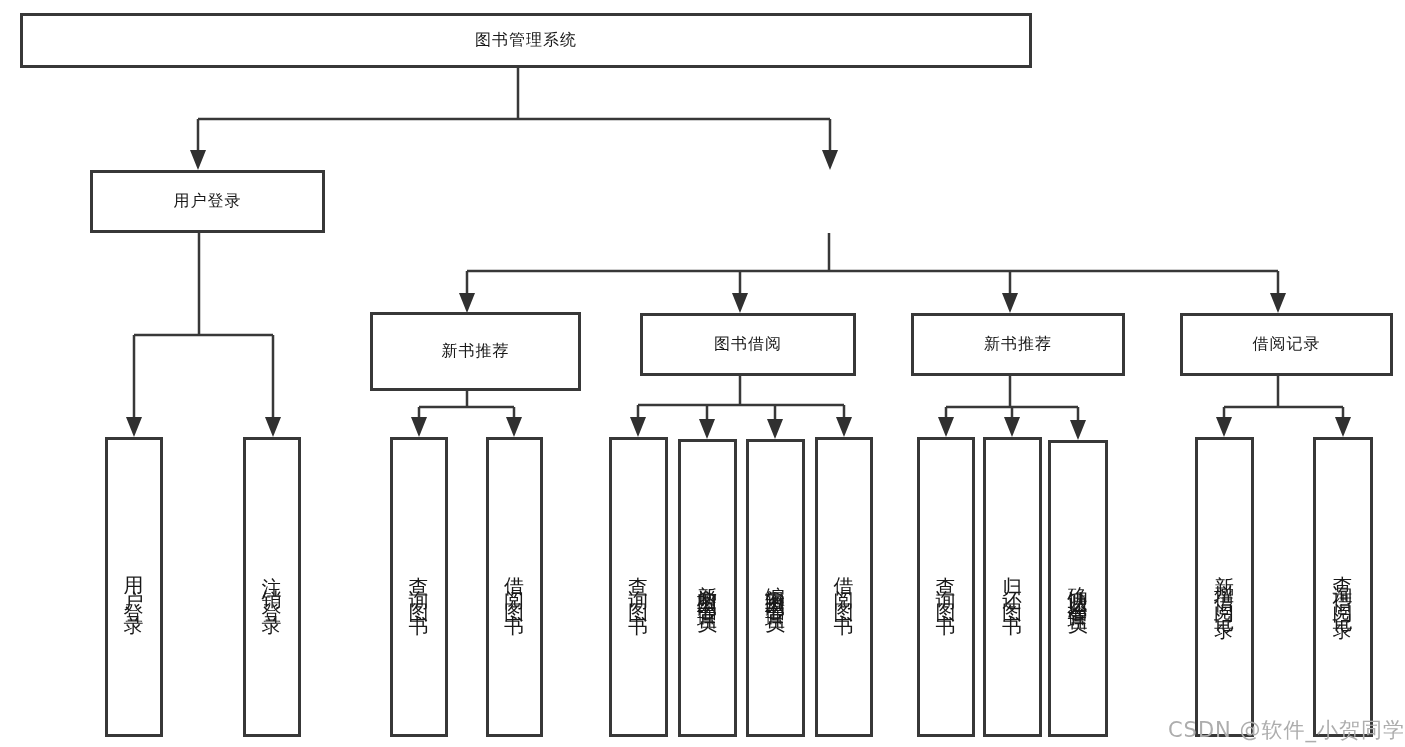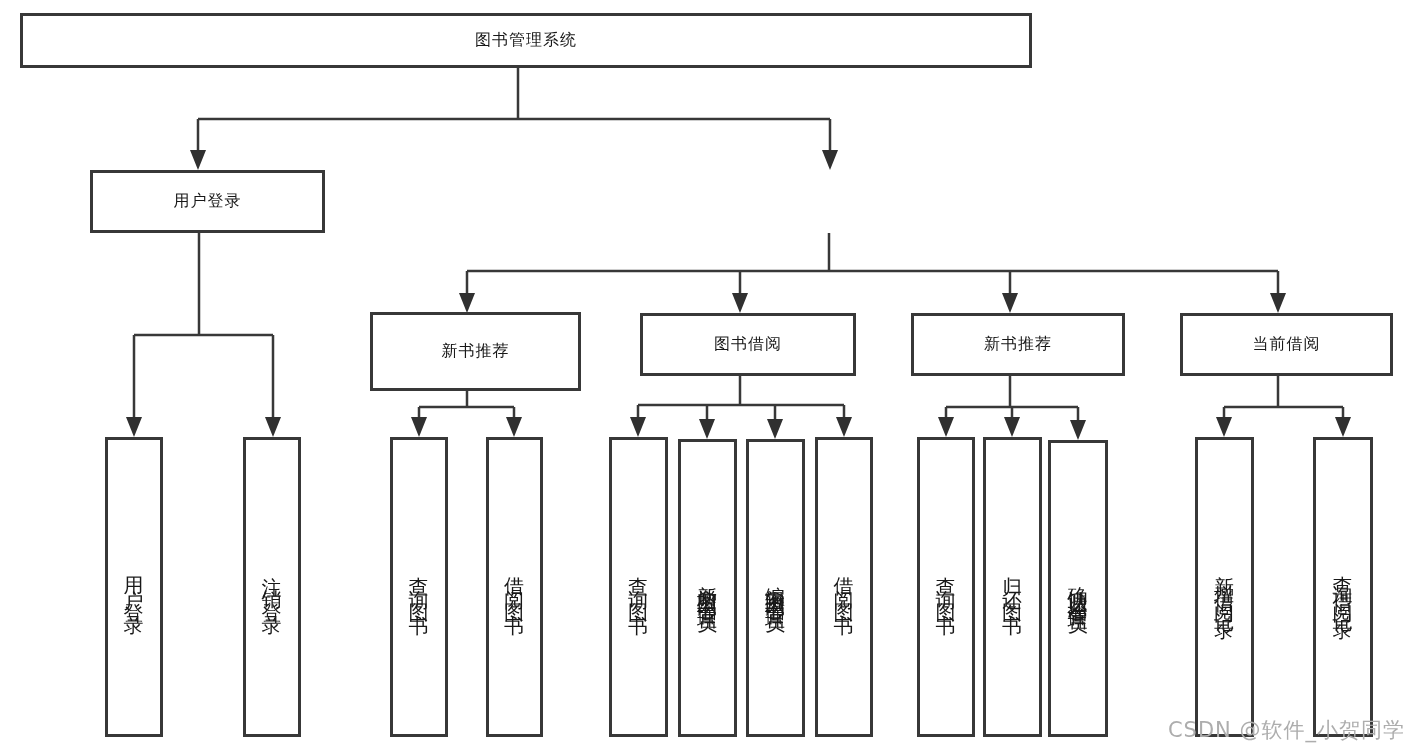--- a/index.html
+++ b/index.html
@@ -96,21 +96,21 @@
   <div class="box hbox" style="left:362px; top:312px; width:211px; height:79px;">
     <span>新书推荐</span>
   </div>
   <div class="box hbox" style="left:632px; top:313px; width:216px; height:63px;justify-content:center;">
     <span>图书借阅</span>
   </div>
   <div class="box hbox" style="left:903px; top:313px; width:214px; height:63px;">
     <span>新书推荐</span>
   </div>
   <div class="box hbox" style="left:1172px; top:313px; width:213px; height:63px;">
-    <span>当前借阅</span>
+    <span>借阅记录</span>
   </div>
 
   <div class="box vbox ls-4" style="left:105px; top:437px; width:58px; height:300px;">
     <span class="vtext">用户登录</span>
   </div>
   <div class="box vbox ls-4" style="left:243px; top:437px; width:58px; height:300px;">
     <span class="vtext">注销登录</span>
   </div>
 
   <div class="box vbox ls-4" style="left:390px; top:437px; width:58px; height:300px;">

